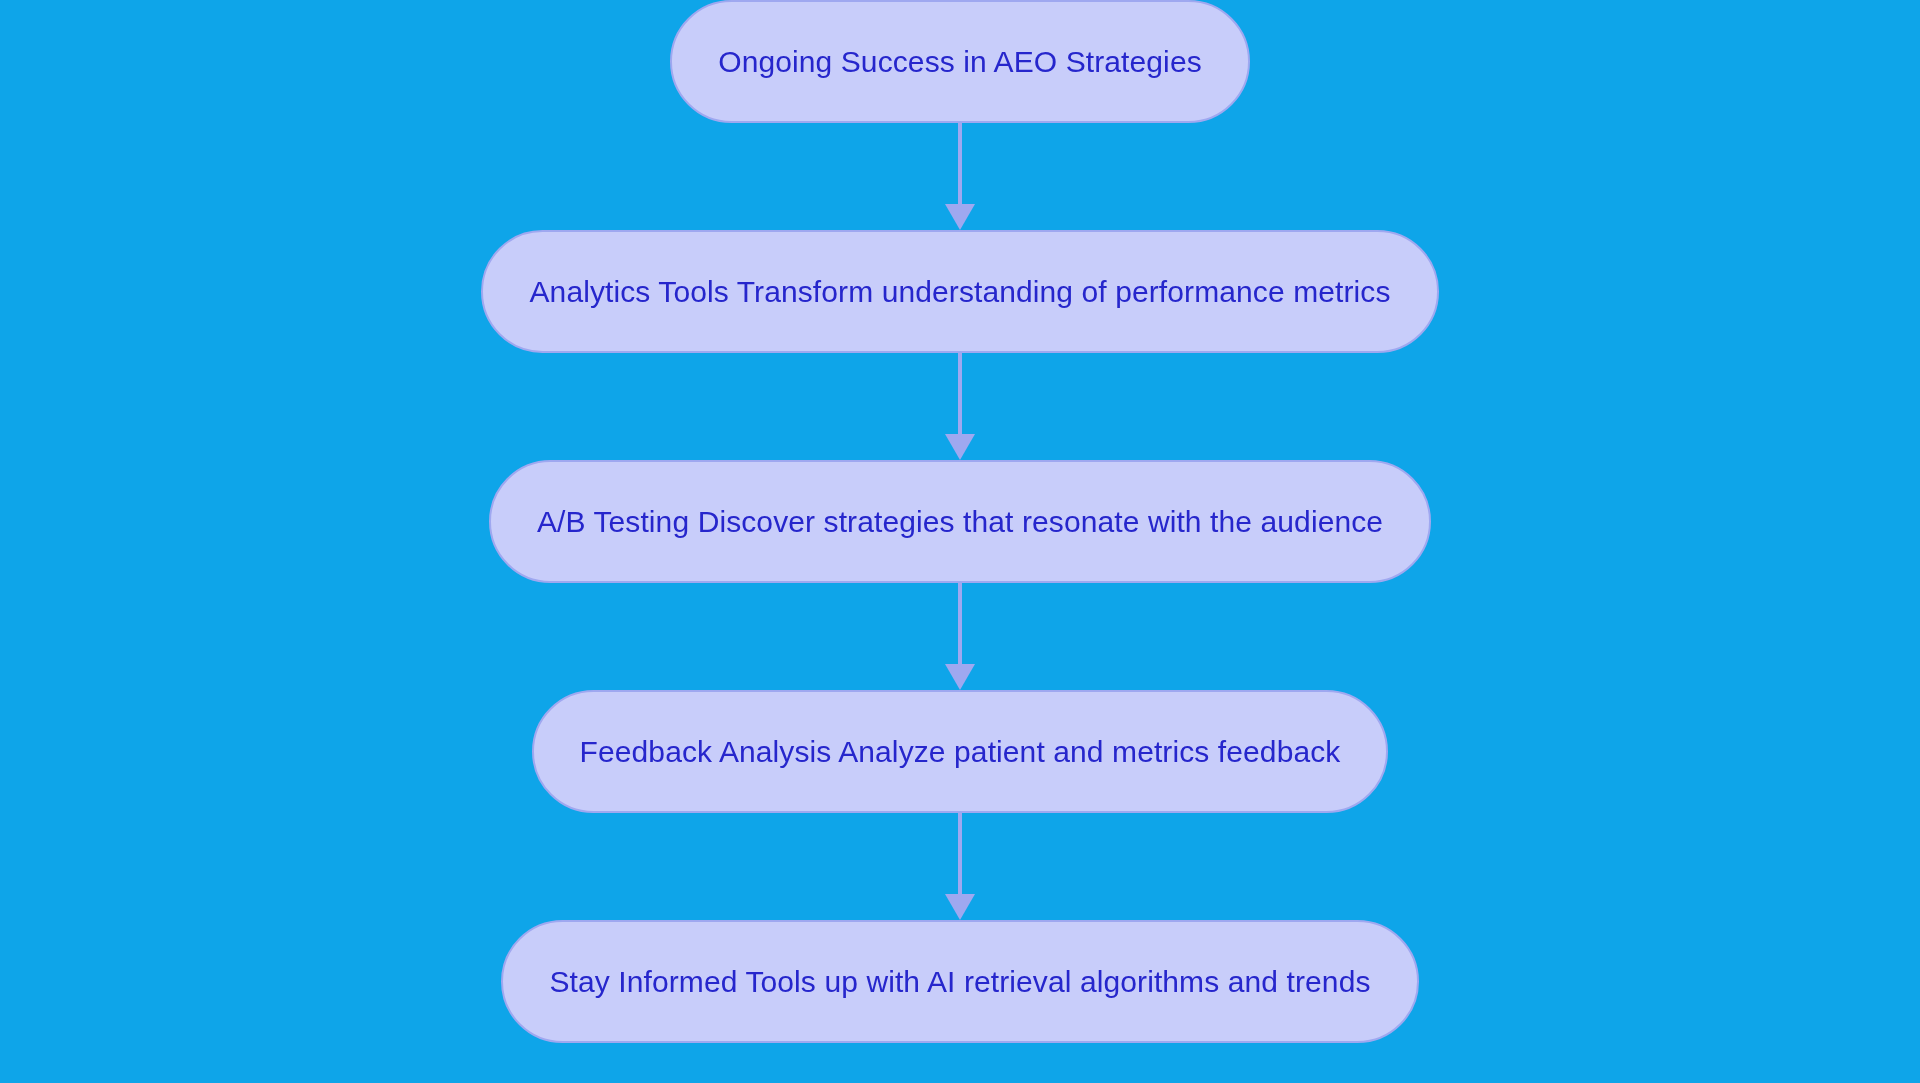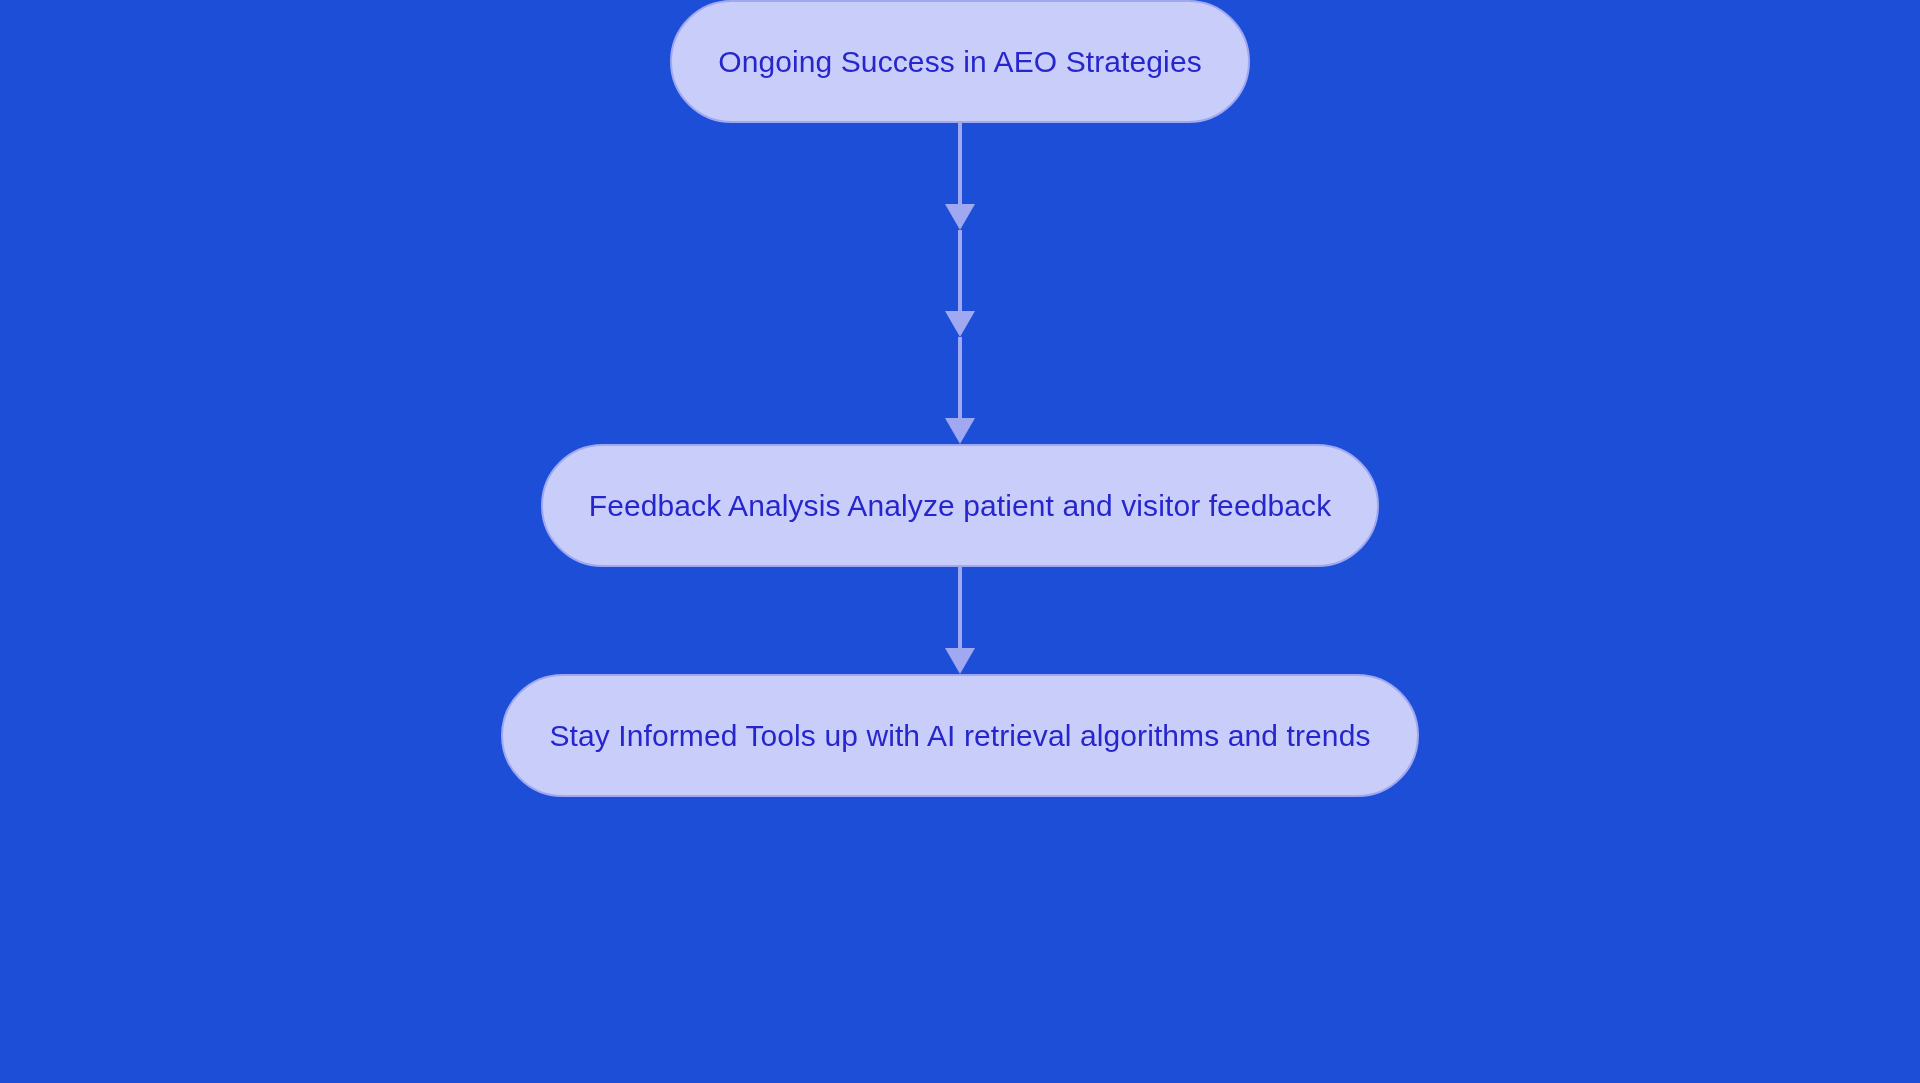--- a/index.html
+++ b/index.html
@@ -11,21 +11,21 @@
     width: 1920px;
     height: 1083px;
     font-family: "Liberation Sans", sans-serif;
     overflow: hidden;
   }
 
   #flowchart {
     position: relative;
     width: 1920px;
     height: 1083px;
-    background: #1d4ed8;
+    background: #0ea5e9;
     display: flex;
     flex-direction: column;
     align-items: center;
   }
 
   .flow-row {
     display: flex;
     justify-content: center;
     align-items: center;
     width: 100%;
@@ -81,35 +81,45 @@
     <div class="node">
       <span class="node-label">Ongoing Success in AEO Strategies</span>
     </div>
   </div>
 
   <div class="connector">
     <div class="stem"></div>
     <div class="head"></div>
   </div>
 
-
-  <div class="connector">
-    <div class="stem"></div>
-    <div class="head"></div>
+  <div class="flow-row">
+    <div class="node">
+      <span class="node-label">Analytics Tools Transform understanding of performance metrics</span>
+    </div>
   </div>
-
 
   <div class="connector">
     <div class="stem"></div>
     <div class="head"></div>
   </div>
 
   <div class="flow-row">
     <div class="node">
-      <span class="node-label">Feedback Analysis Analyze patient and visitor feedback</span>
+      <span class="node-label">A/B Testing Discover strategies that resonate with the audience</span>
+    </div>
+  </div>
+
+  <div class="connector">
+    <div class="stem"></div>
+    <div class="head"></div>
+  </div>
+
+  <div class="flow-row">
+    <div class="node">
+      <span class="node-label">Feedback Analysis Analyze patient and metrics feedback</span>
     </div>
   </div>
 
   <div class="connector">
     <div class="stem"></div>
     <div class="head"></div>
   </div>
 
   <div class="flow-row">
     <div class="node">

